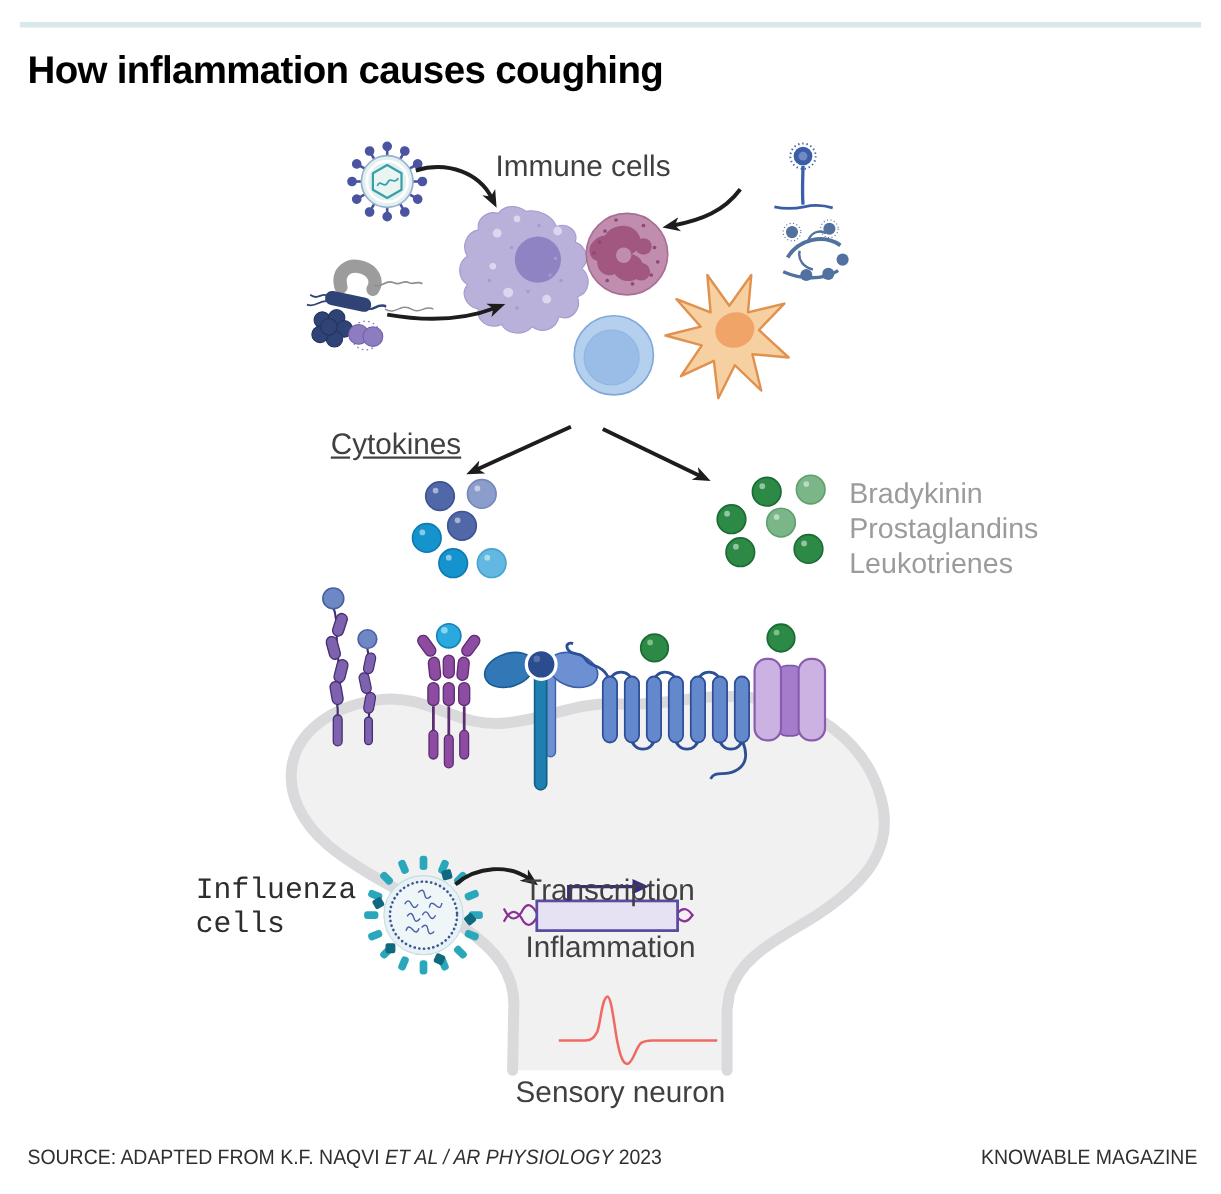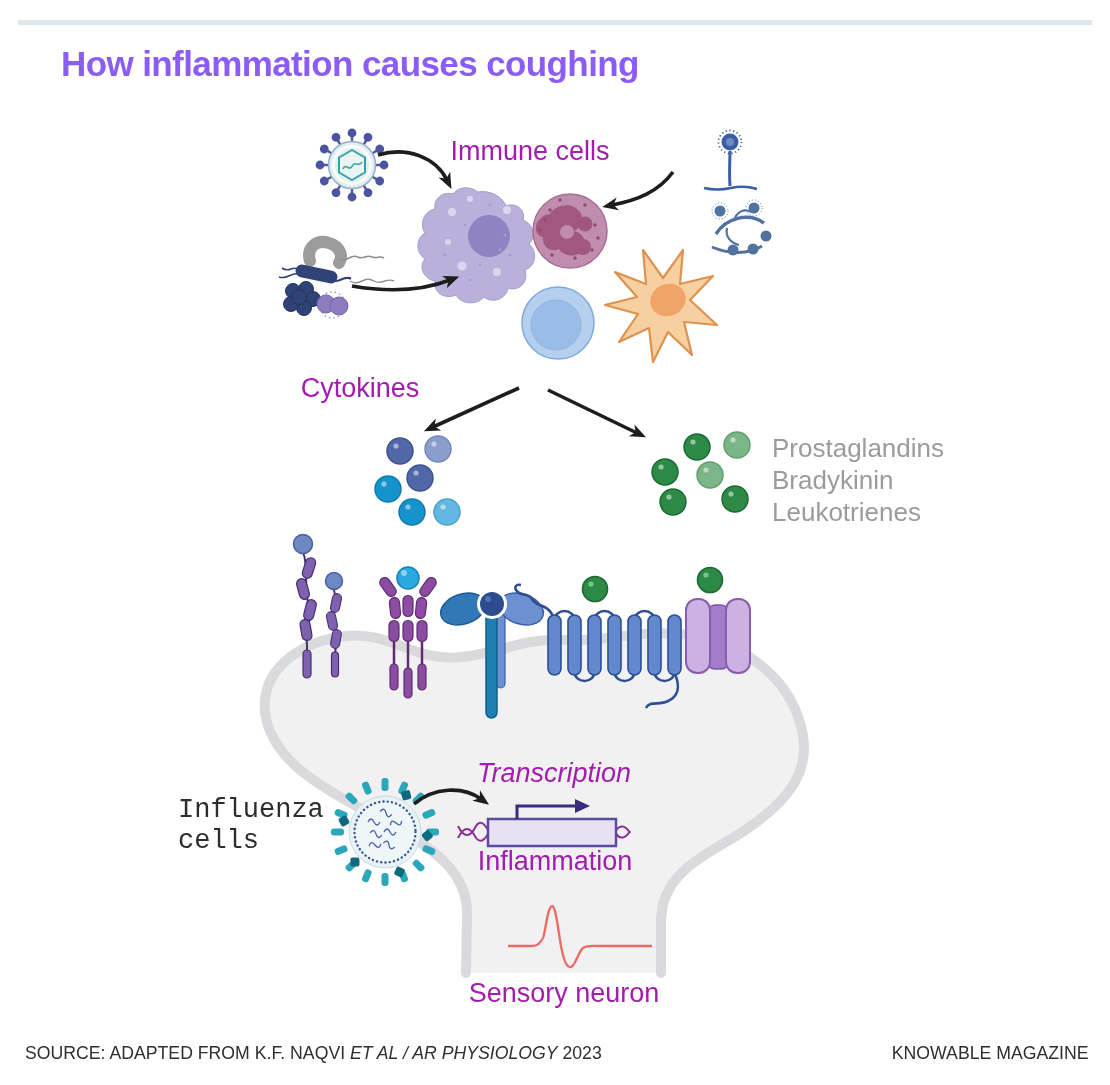--- a/index.html
+++ b/index.html
@@ -1,22 +1,22 @@
 <!DOCTYPE html>
 <html><head>
 <meta charset="utf-8">
 <style>
   html,body{margin:0;padding:0;background:#ffffff;}
   .stage{position:relative;width:1110px;height:1085px;background:#ffffff;overflow:hidden;
          font-family:"Liberation Sans",sans-serif;}
   .toprule{position:absolute;left:18px;top:20px;width:1074px;height:5px;background:#d9e8ea;}
-  .title{position:absolute;left:25px;top:44px;font-size:35px;font-weight:700;color:#8b5cf6;
-         letter-spacing:-0.6px;margin-left:36px;}
+  .title{position:absolute;left:25px;top:44px;font-size:35px;font-weight:700;color:#000000;
+         letter-spacing:-0.6px;}
   .art{position:absolute;left:0;top:0;}
-  .lbl{position:absolute;font-size:27px;color:#a21caf;white-space:nowrap;}
+  .lbl{position:absolute;font-size:27px;color:#404040;white-space:nowrap;}
   .ctr{transform:translateX(-50%);}
   .gray-list{position:absolute;left:772px;top:432px;font-size:26px;line-height:32px;color:#9b9b9b;}
   .flu-lbl{position:absolute;left:178px;top:795px;width:154px;text-align:left;
            font-size:27px;line-height:31px;color:#2d2d2d;font-family:Liberation Mono, monospace;}
   .footer{position:absolute;left:25px;top:1042px;font-size:19px;color:#2f2f2f;
           transform:scaleX(0.93);transform-origin:0 50%;white-space:nowrap;}
   .credit{position:absolute;right:22px;top:1042px;font-size:19px;color:#2f2f2f;
           transform:scaleX(0.93);transform-origin:100% 50%;white-space:nowrap;}
 </style>
 </head>
@@ -425,35 +425,35 @@
         <circle cx="661" cy="467" r="2.6"></circle>
           <circle cx="706" cy="470" r="2.6"></circle>
         <circle cx="669" cy="497" r="2.6"></circle>
           <circle cx="731" cy="494" r="2.6"></circle>
       </g>
     </g>
   </svg>
 
   <div class="lbl ctr" style="left:530px;top:136px;">Immune cells</div>
 
-  <div class="lbl ctr" style="left:360px;top:373px;">Cytokines</div>
+  <div class="lbl ctr" style="left:360px;top:389px;text-decoration:underline;">Cytokines</div>
 
 
   <div class="gray-list">
+    <div>Bradykinin</div>
     <div>Prostaglandins</div>
-    <div>Bradykinin</div>
     <div>Leukotrienes</div>
   </div>
 
   <div class="flu-lbl">
     <div>Influenza</div>
     <div>cells</div>
   </div>
 
-  <div class="lbl ctr" style="left:554px;top:758px;font-style:italic;">Transcription</div>
+  <div class="lbl ctr" style="left:554px;top:794px;">Transcription</div>
 
   <div class="lbl ctr" style="left:555px;top:846px;text-align:right;">Inflammation</div>
 
   <div class="lbl ctr" style="left:564px;top:978px;">Sensory neuron</div>
 
   <div class="footer"><span>SOURCE: ADAPTED FROM K.F. NAQVI </span><i>ET AL / AR PHYSIOLOGY</i><span> 2023</span></div>
 
   <div class="credit">KNOWABLE MAGAZINE</div>
 
 </div>

